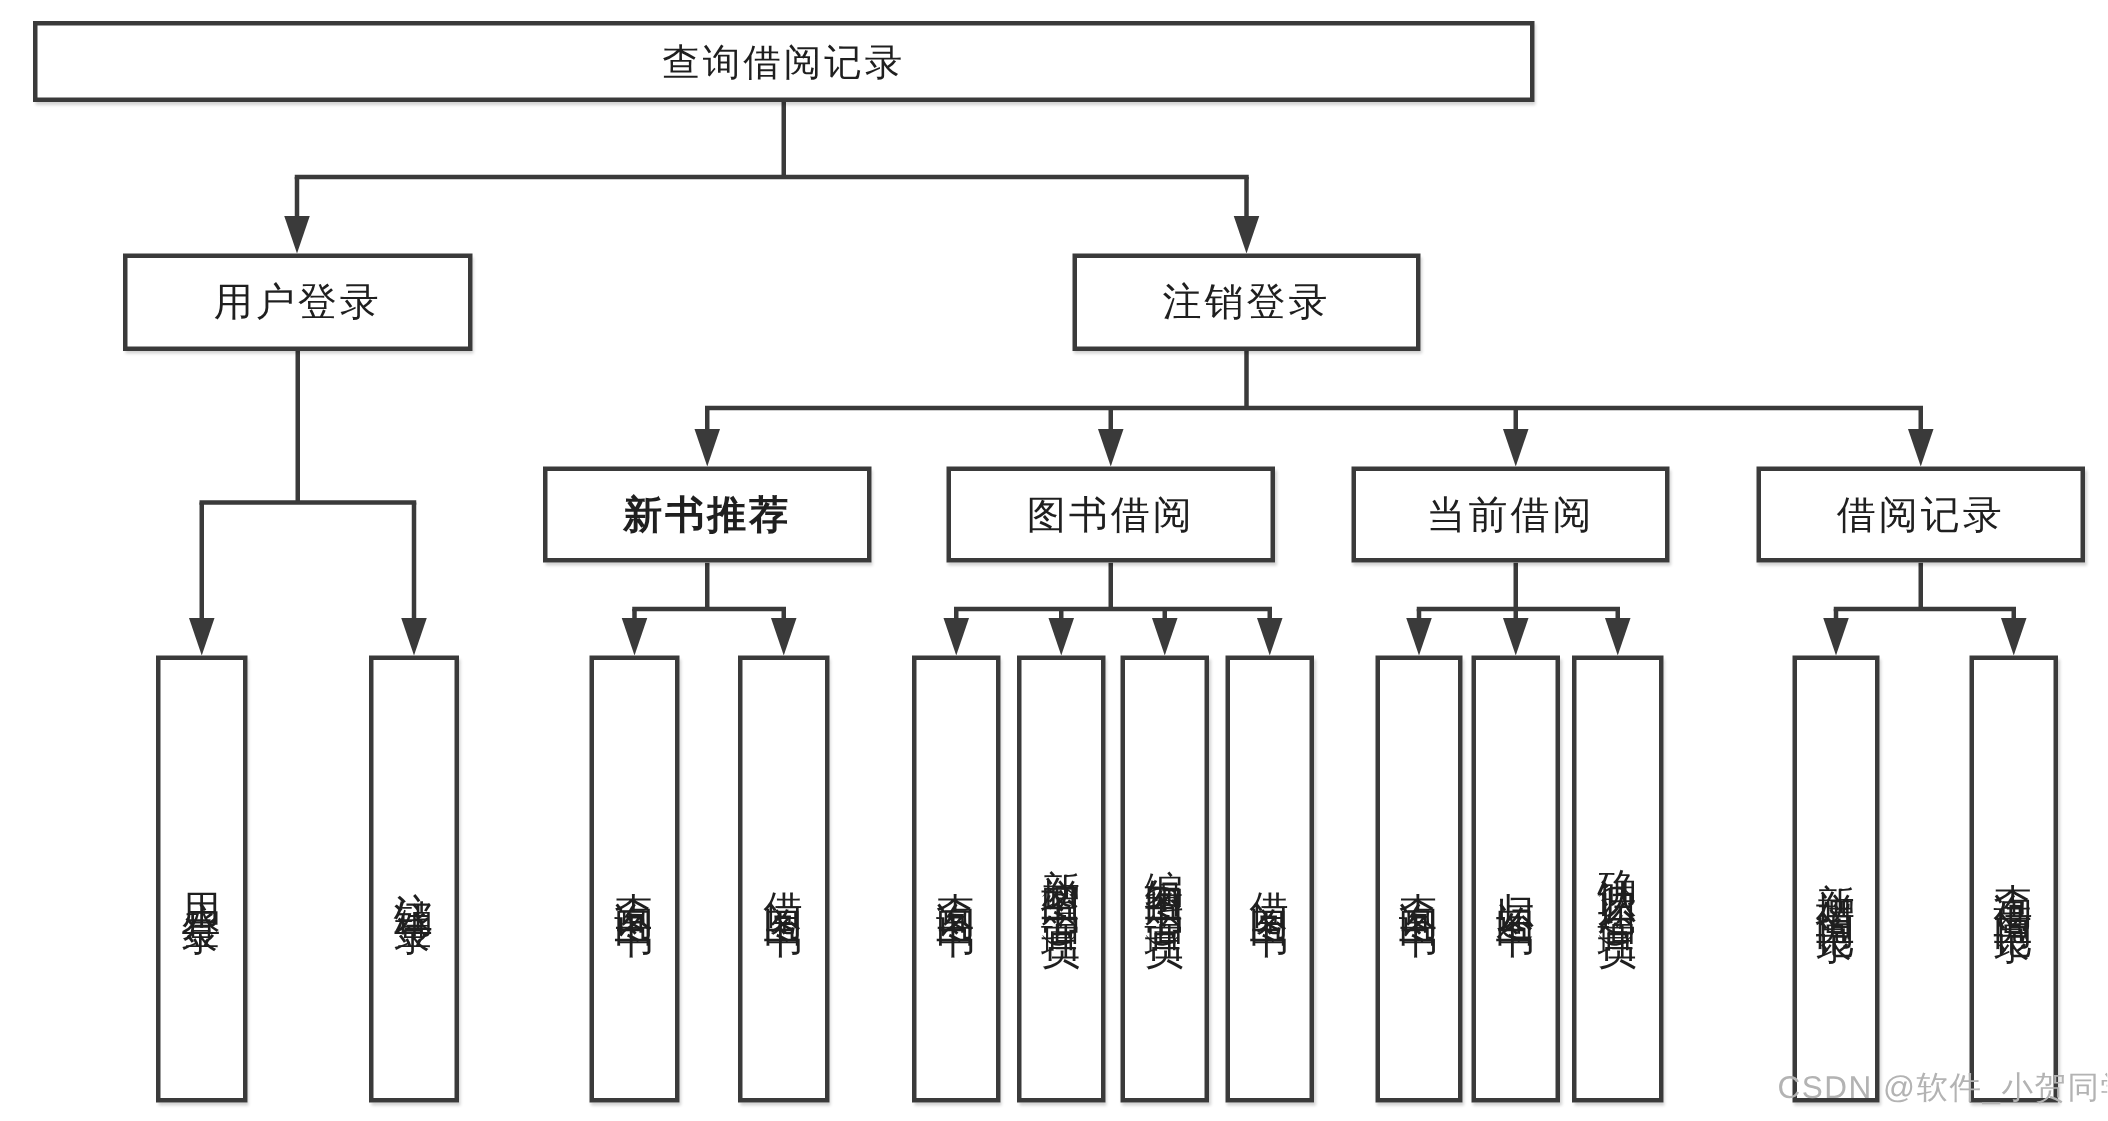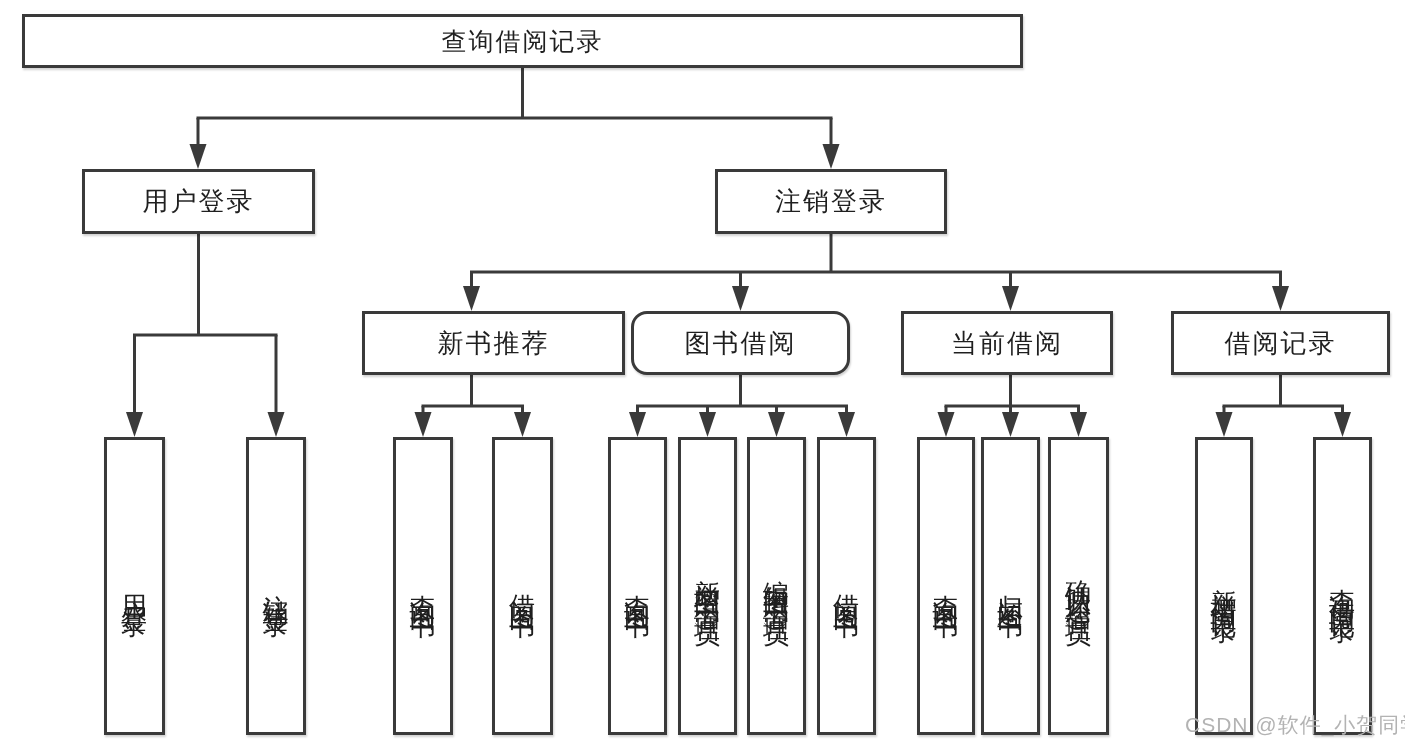--- a/index.html
+++ b/index.html
@@ -127,24 +127,24 @@
     <span class="label">查询借阅记录</span>
   </div>
 
   <div class="node node-l2" style="left:82px;width:233px;">
     <span class="label">用户登录</span>
   </div>
   <div class="node node-l2" style="left:715px;width:232px;">
     <span class="label">注销登录</span>
   </div>
 
-  <div class="node node-l3" style="left:362px;width:263px;">
+  <div class="node node-l3" style="left:362px;width:219px;font-weight:bold;">
     <span class="label">新书推荐</span>
   </div>
-  <div class="node node-l3" style="left:631px;width:219px;border-radius:16px;">
+  <div class="node node-l3" style="left:631px;width:219px;">
     <span class="label">图书借阅</span>
   </div>
   <div class="node node-l3" style="left:901px;width:212px;">
     <span class="label">当前借阅</span>
   </div>
   <div class="node node-l3" style="left:1171px;width:219px;text-align:center;">
     <span class="label">借阅记录</span>
   </div>
 
   <div class="node node-leaf" style="left:104px;width:61px;">

